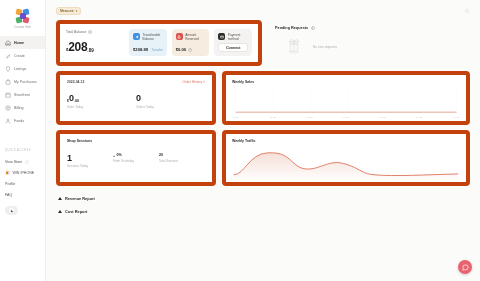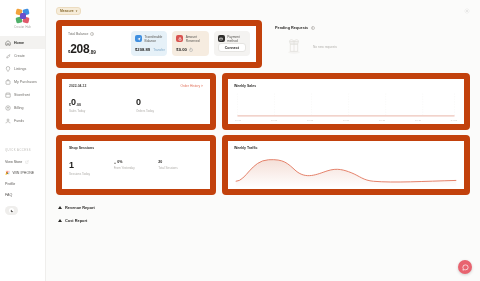--- a/index.html
+++ b/index.html
@@ -79,21 +79,21 @@
     cursor: pointer;
   }
   .pill-caret { font-size: 3px; }
   .gear-top {
     position: absolute; right: 10px; top: 8px; width: 6px; height: 6px;
     opacity: .45; cursor: pointer;
   }
   .gear-top svg { width: 6px; height: 6px; display: block; }
 
   .card {
-    background: #ffffff; border: 6px solid #c2410c; border-radius: 4px;
+    background: #ffffff; border: 4px solid #c2410c; border-radius: 4px;
   }
 
   
   .row1 { display: flex; gap: 6px; align-items: stretch; margin-bottom: 5px; }
   .balance-card { flex: 0 0 206px; padding: 5px 6px 6px 6px; display: flex; gap: 5px; }
   .bal-left { flex: 0 0 58px; padding-top: 1px; }
   .bal-label { display: flex; align-items: center; gap: 2px; font-size: 3.4px; color: #6f6d69; }
   .info-dot {
     width: 4px; height: 4px; border-radius: 50%; border: .5px solid #c9c7c3;
     display: inline-flex; align-items: center; justify-content: center;

